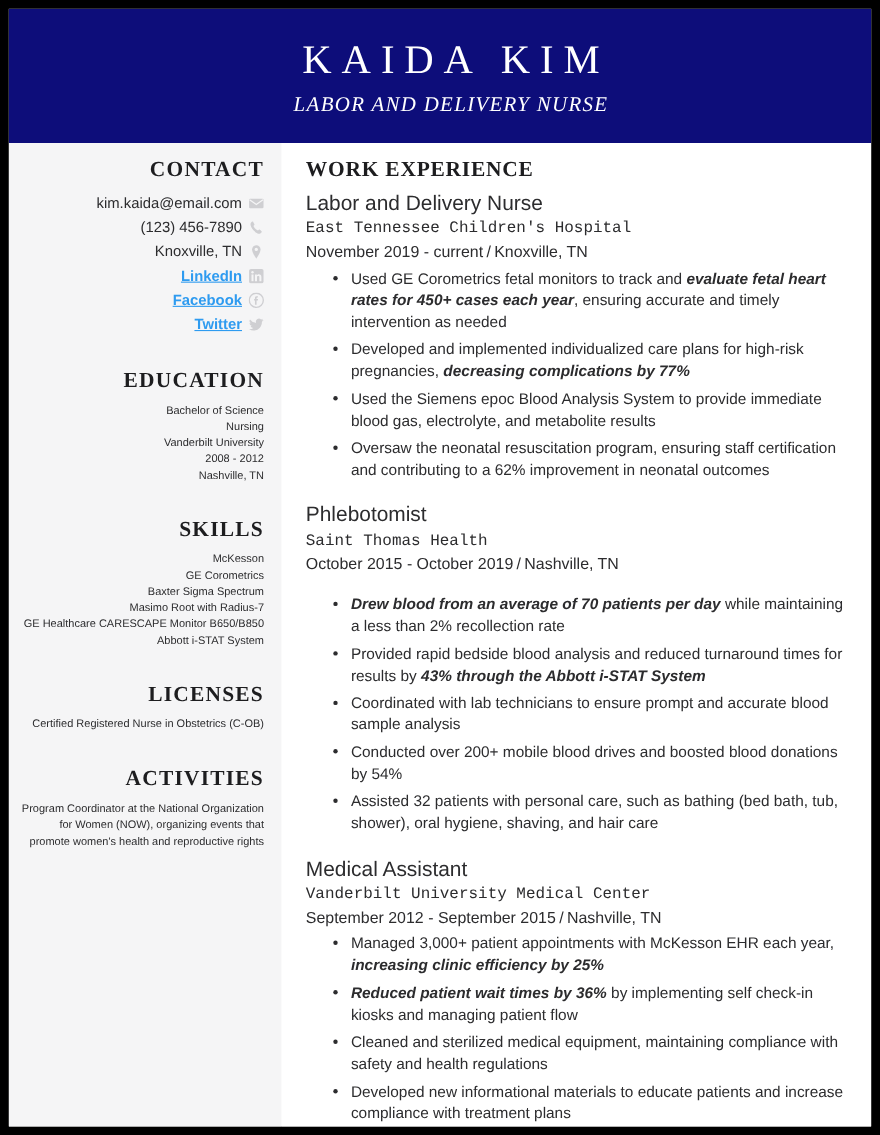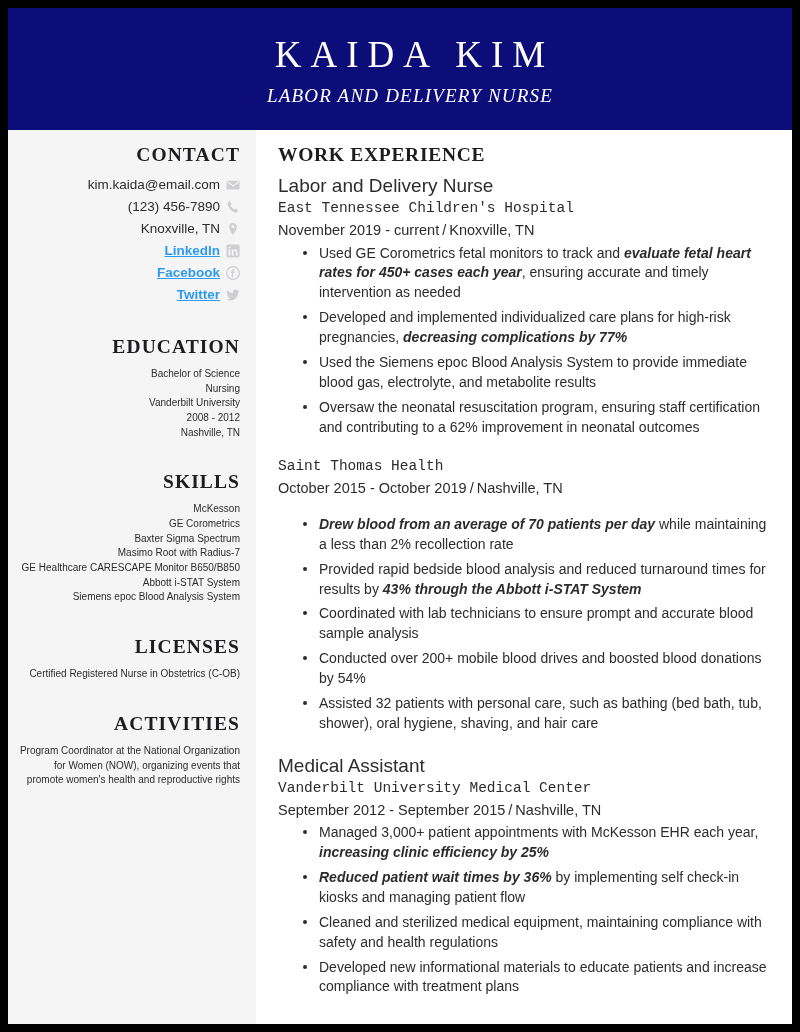--- a/index.html
+++ b/index.html
@@ -272,21 +272,20 @@
 
       <div>
         <div class="side-heading spaced">SKILLS</div>
         <div id="skills-list">
             <div class="side-line">McKesson</div>
             <div class="side-line">GE Corometrics</div>
             <div class="side-line">Baxter Sigma Spectrum</div>
             <div class="side-line">Masimo Root with Radius-7</div>
             <div class="side-line">GE Healthcare CARESCAPE Monitor B650/B850</div>
             <div class="side-line">Abbott i-STAT System</div>
-            <div class="side-line">Siemens epoc Blood Analysis System</div>
           </div>
       </div>
 
       <div>
         <div class="side-heading spaced">LICENSES</div>
         <div id="licenses-list">
             <div class="side-line">Certified Registered Nurse in Obstetrics (C-OB)</div>
           </div>
       </div>
 
@@ -308,20 +307,21 @@
             <div class="job-meta"><span>November 2019 - current</span><span class="sep">/</span><span>Knoxville, TN</span></div>
             <ul class="bullets">
               <li><span>Used GE Corometrics fetal monitors to track and </span><b>evaluate fetal heart rates for 450+ cases each year</b><span>, ensuring accurate and timely intervention as needed</span></li>
               <li><span>Developed and implemented individualized care plans for high-risk pregnancies, </span><b>decreasing complications by 77%</b></li>
               <li><span>Used the Siemens epoc Blood Analysis System to provide immediate blood gas, electrolyte, and metabolite results</span></li>
               <li><span>Oversaw the neonatal resuscitation program, ensuring staff certification and contributing to a 62% improvement in neonatal outcomes</span></li>
             </ul>
           </div>
           <div class="job-spacer"></div>
           <div class="job">
+            <div class="job-title">Phlebotomist</div>
             <div class="job-company">Saint Thomas Health</div>
             <div class="job-meta"><span>October 2015 - October 2019</span><span class="sep">/</span><span>Nashville, TN</span></div>
             <ul class="bullets extra-gap">
               <li><b>Drew blood from an average of 70 patients per day</b><span> while maintaining a less than 2% recollection rate</span></li>
               <li><span>Provided rapid bedside blood analysis and reduced turnaround times for results by </span><b>43% through the Abbott i-STAT System</b></li>
               <li><span>Coordinated with lab technicians to ensure prompt and accurate blood sample analysis</span></li>
               <li><span>Conducted over 200+ mobile blood drives and boosted blood donations by 54%</span></li>
               <li><span>Assisted 32 patients with personal care, such as bathing (bed bath, tub, shower), oral hygiene, shaving, and hair care</span></li>
             </ul>
           </div>

